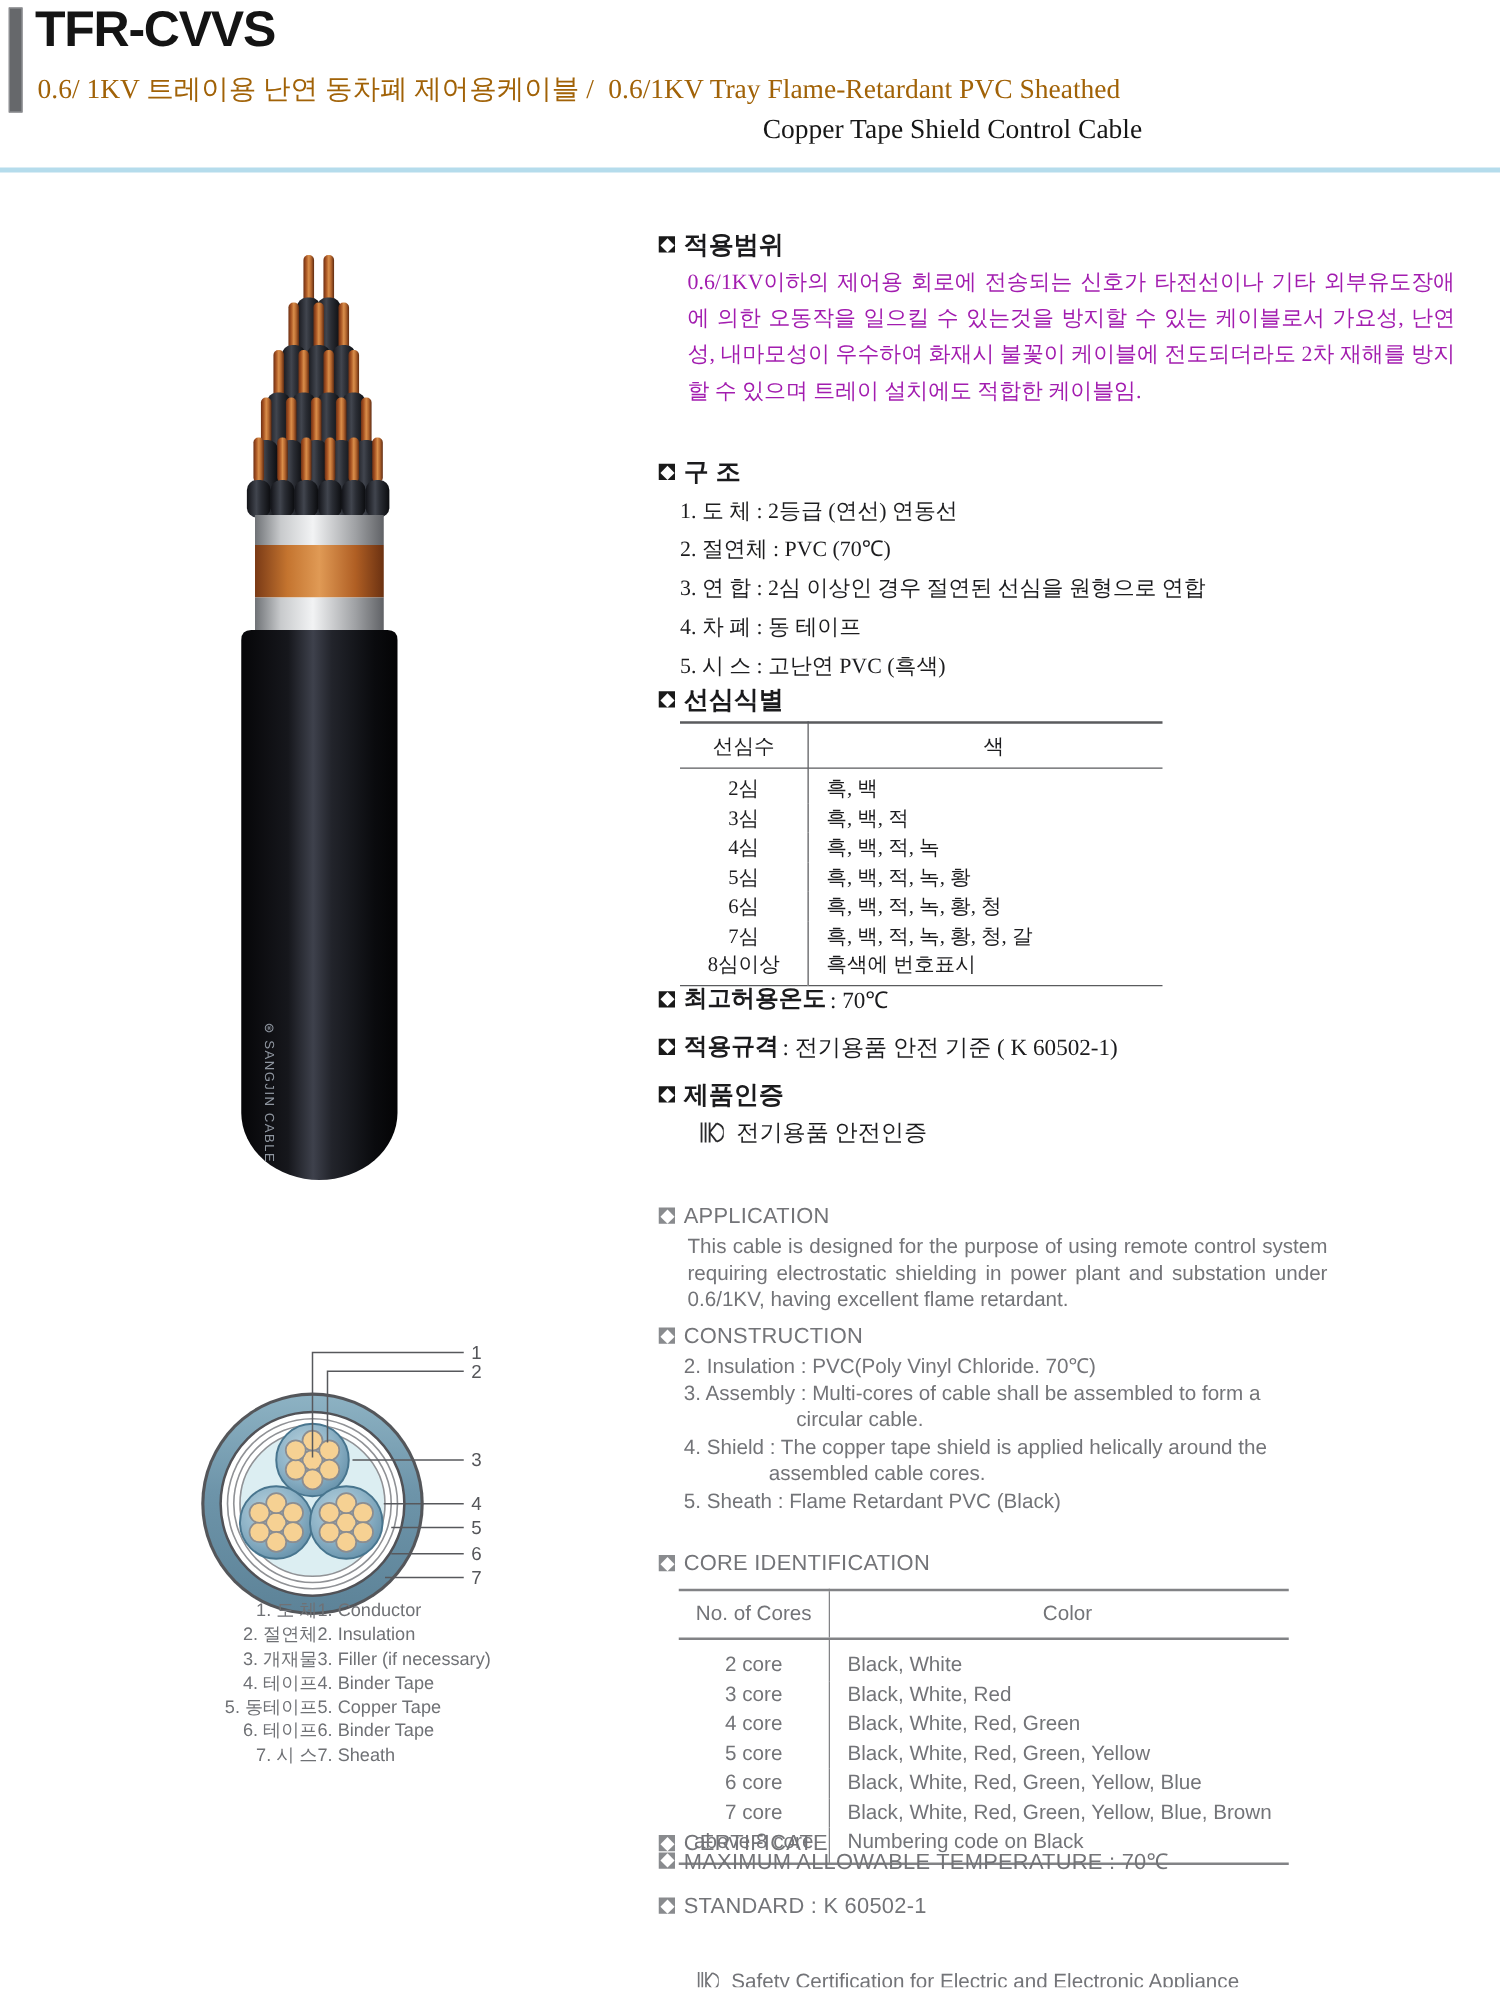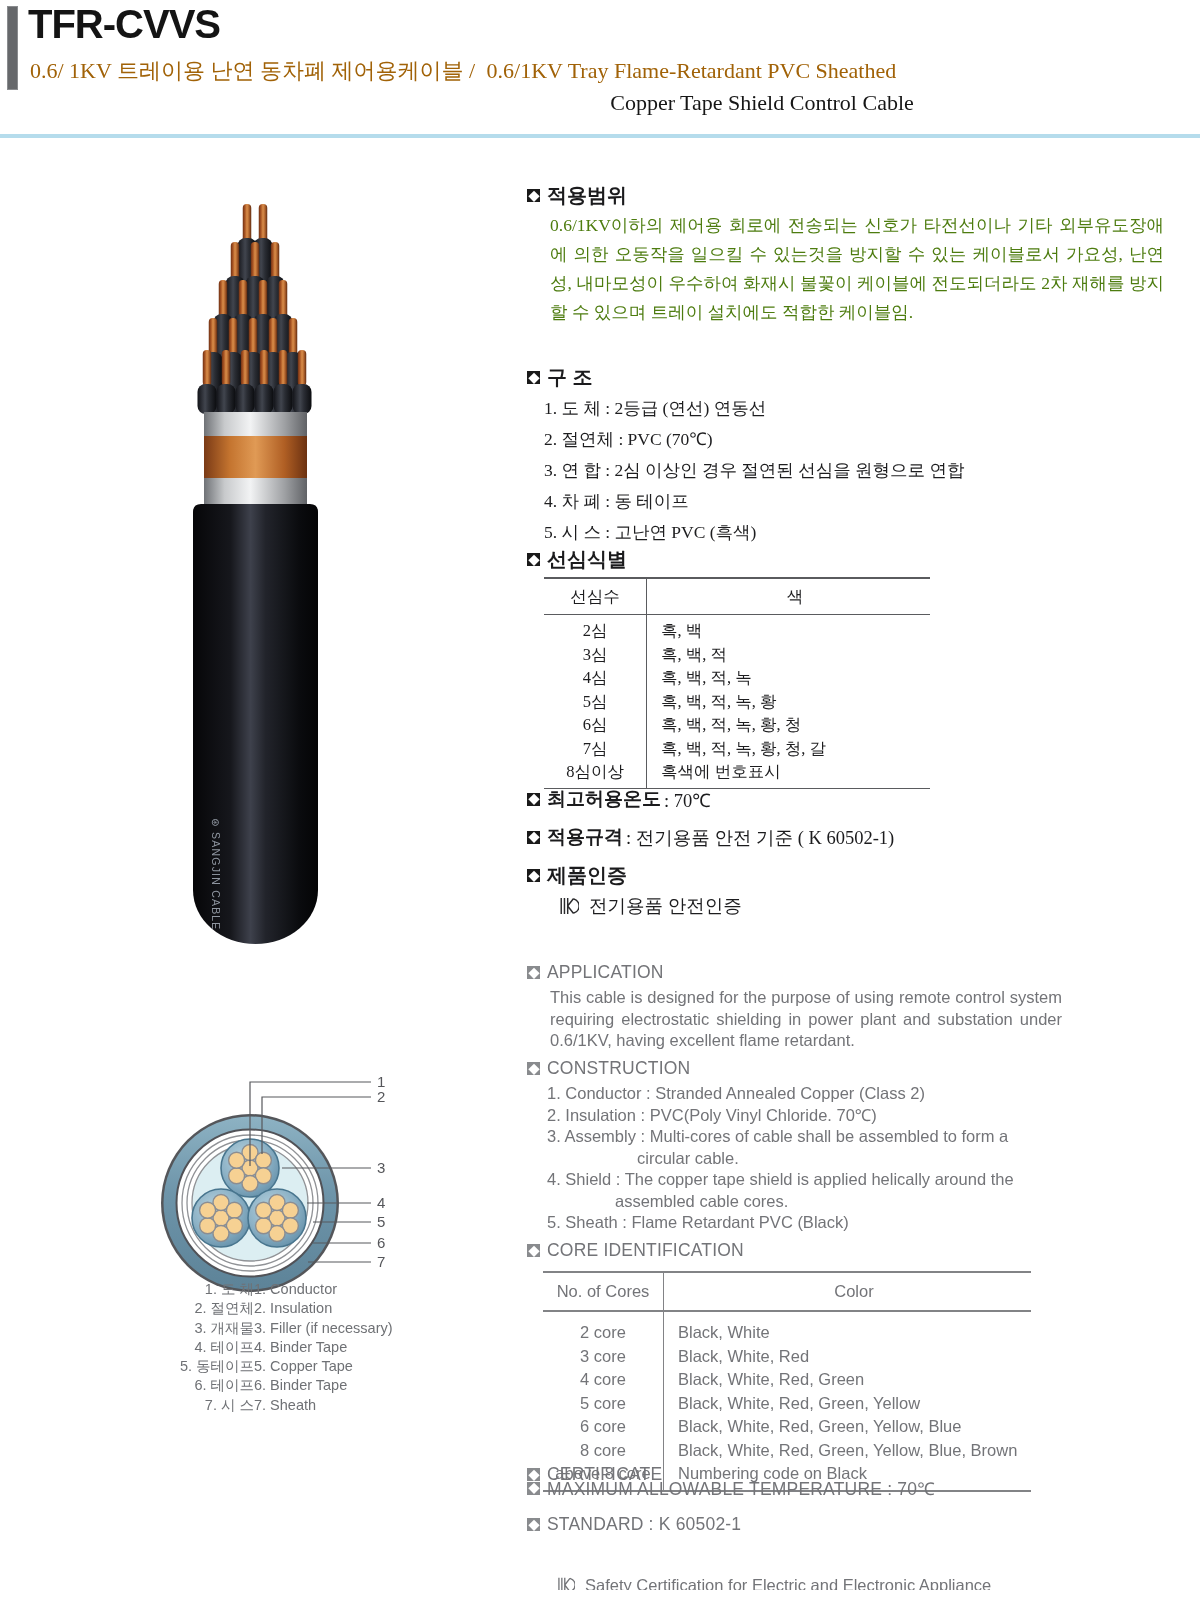--- a/index.html
+++ b/index.html
@@ -20,21 +20,21 @@
          transform:translate(-50%,-50%) rotate(45deg);}
   .blt.gray{background:#898b8e;}
   
   .right-col{position:absolute;left:525px;top:0;width:660px;height:1606px;}
   .h{position:absolute;display:flex;align-items:center;gap:7px;left:2px;}
   .h .t{font:700 20px "Liberation Sans",sans-serif;color:#1b1b1d;}
   .h .lbl{font:700 19px "Liberation Sans",sans-serif;color:#1b1b1d;}
   .h .val{font:400 18.5px "Liberation Serif",serif;color:#1b1b1d;}
   .h.en .t{font:400 17.5px "Liberation Sans",sans-serif;color:#737478;letter-spacing:.2px;}
   .para-ko{position:absolute;left:25px;width:614px;font:400 17.5px "Liberation Serif",serif;
-           color:#4d7c0f;line-height:29px;text-align:justify;}
+           color:#a21caf;line-height:29px;text-align:justify;}
   .list-ko{position:absolute;left:19px;font:400 17.5px "Liberation Serif",serif;color:#1d1d1f;line-height:31px;}
   .para-en{position:absolute;left:25px;width:512px;font:400 16.5px "Liberation Sans",sans-serif;
            color:#737478;line-height:21.5px;text-align:justify;}
   .list-en{position:absolute;left:22px;font:400 16.5px "Liberation Sans",sans-serif;color:#737478;line-height:21.5px;}
   .list-en .ind1{padding-left:90px;}
   .list-en .ind2{padding-left:68px;}
   
   table{border-collapse:collapse;}
   .tbl-ko{position:absolute;left:19px;width:386px;font:400 16.5px "Liberation Serif",serif;color:#1d1d1f;
           border-top:2px solid #5a5b5e;border-bottom:1.5px solid #5a5b5e;}
@@ -395,21 +395,20 @@
     </div>
     <div class="para-en" style="top:987px;">This cable is designed for the purpose of using remote control system requiring electrostatic shielding in power plant and substation under 0.6/1KV, having excellent flame retardant.</div>
 
     <div class="h en" style="top:1058px;">
       <span class="blt gray">
           <i></i>
         </span>
       <span class="t">CONSTRUCTION</span>
     </div>
     <div class="list-en" style="top:1083px;">
-      <div>1. Conductor : Stranded Annealed Copper (Class 2)</div>
       <div>2. Insulation : PVC(Poly Vinyl Chloride. 70℃)</div>
       <div>3. Assembly : Multi-cores of cable shall be assembled to form a</div>
       <div class="ind1">circular cable.</div>
       <div>4. Shield : The copper tape shield is applied helically around the</div>
       <div class="ind2">assembled cable cores.</div>
       <div>5. Sheath : Flame Retardant PVC (Black)</div>
     </div>
 
     <div class="h en" style="top:1240px;">
       <span class="blt gray">
@@ -439,21 +438,21 @@
           </tr>
         <tr>
             <td class="c1">5 core</td>
             <td class="c2">Black, White, Red, Green, Yellow</td>
           </tr>
         <tr>
             <td class="c1">6 core</td>
             <td class="c2">Black, White, Red, Green, Yellow, Blue</td>
           </tr>
         <tr>
-            <td class="c1">8 core</td>
+            <td class="c1">7 core</td>
             <td class="c2">Black, White, Red, Green, Yellow, Blue, Brown</td>
           </tr>
         <tr class="last">
             <td class="c1">above 8 core</td>
             <td class="c2">Numbering code on Black</td>
           </tr>
       </tbody>
     </table>
 
     <div class="h en" style="top:1476px;">

